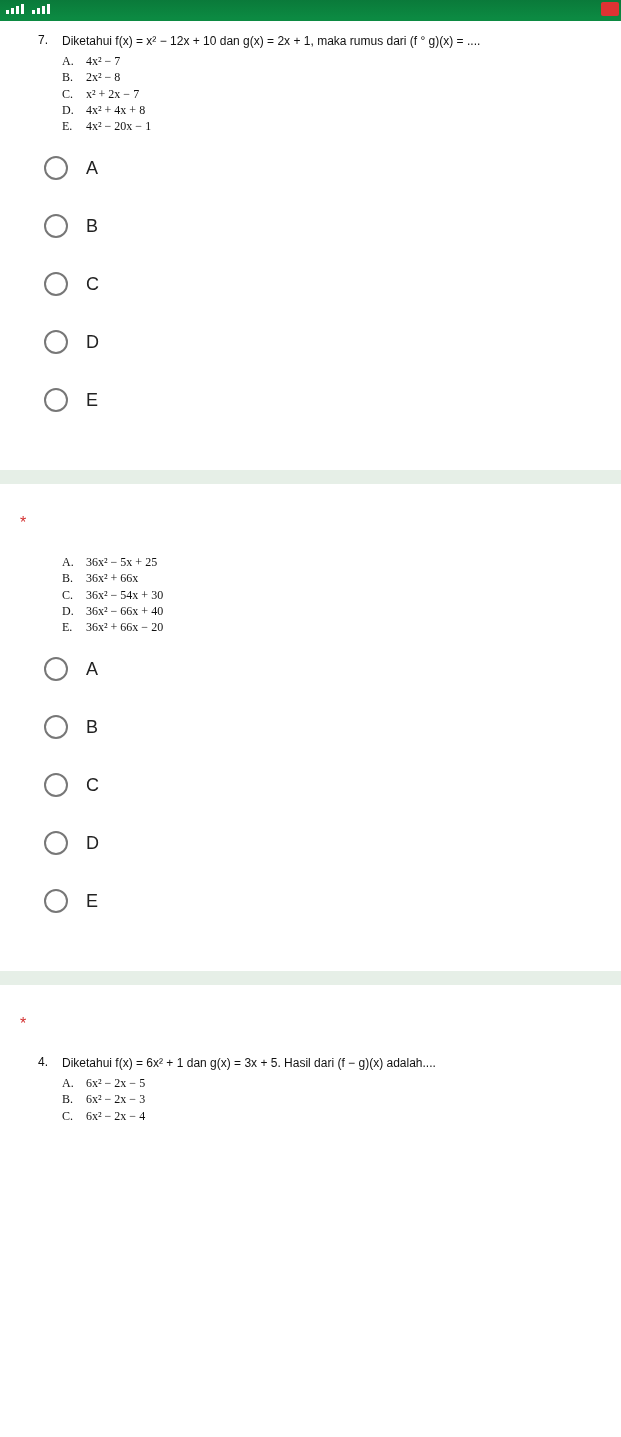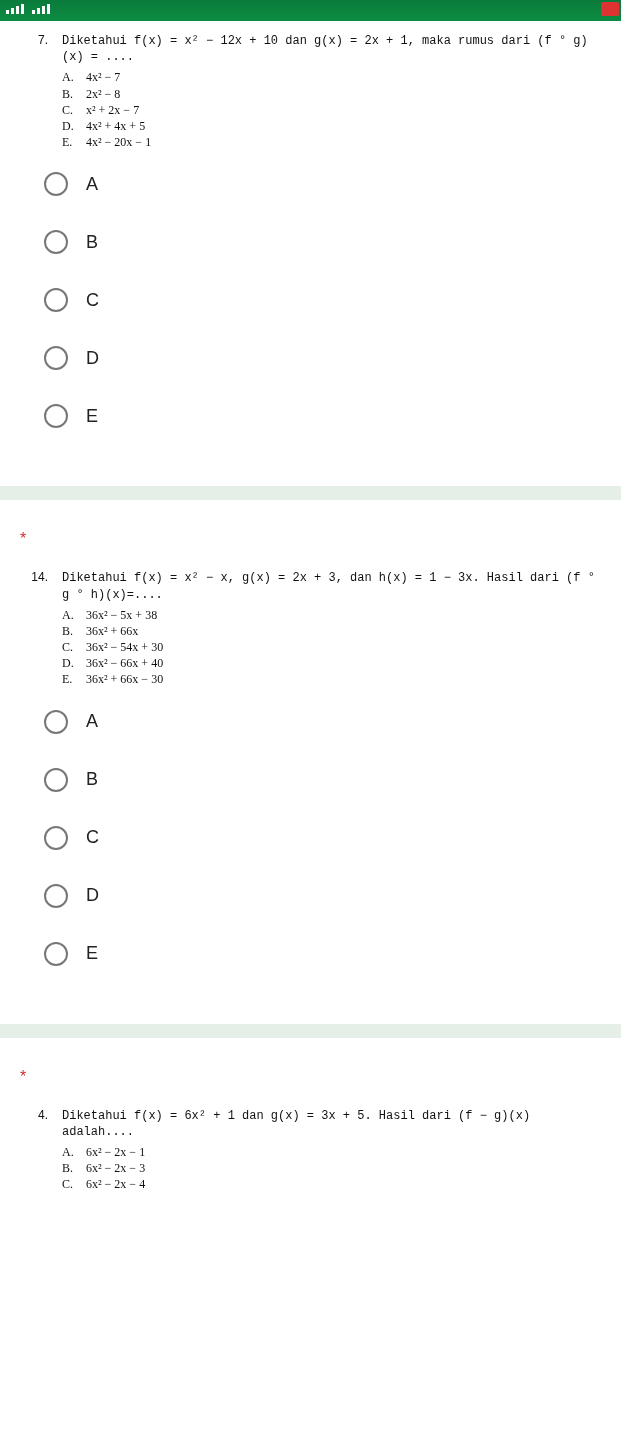--- a/index.html
+++ b/index.html
@@ -58,21 +58,21 @@
     margin-bottom: 4px;
   }
   .qnum {
     width: 22px;
     flex-shrink: 0;
     text-align: right;
   }
   .qtext {
     flex: 1;
     line-height: 1.35;
-    font-family: Liberation Mono, monospace;
+    font-family: Liberation Sans, sans-serif;
     font-size: 12px;
   }
   .opt-list {
     margin-left: 36px;
     font-family: "Times New Roman", Times, serif;
     font-size: 12px;
     line-height: 1.35;
   }
   .opt-list .orow {
     display: flex;
@@ -144,21 +144,21 @@
     <div class="orow">
         <span class="oletter">B.</span>
         <span>2x² − 8</span>
       </div>
     <div class="orow">
         <span class="oletter">C.</span>
         <span>x² + 2x − 7</span>
       </div>
     <div class="orow">
         <span class="oletter">D.</span>
-        <span>4x² + 4x + 5</span>
+        <span>4x² + 4x + 8</span>
       </div>
     <div class="orow">
         <span class="oletter">E.</span>
         <span>4x² − 20x − 1</span>
       </div>
   </div>
 
   <div class="answers">
     <div class="radio-row">
         <span class="radio-circle"></span>
@@ -181,44 +181,40 @@
         <span>E</span>
       </div>
   </div>
 </div>
 
 <div class="divider"></div>
 
 <div class="required">*</div>
 
 <div class="card">
-  <div class="qrow">
-    <div class="qnum">14.</div>
-    <div class="qtext">Diketahui f(x) = x² − x, g(x) = 2x + 3, dan h(x) = 1 − 3x. Hasil dari (f ° g ° h)(x)=....</div>
-  </div>
   <div class="opt-list">
     <div class="orow">
         <span class="oletter">A.</span>
-        <span>36x² − 5x + 38</span>
+        <span>36x² − 5x + 25</span>
       </div>
     <div class="orow">
         <span class="oletter">B.</span>
         <span>36x² + 66x</span>
       </div>
     <div class="orow">
         <span class="oletter">C.</span>
         <span>36x² − 54x + 30</span>
       </div>
     <div class="orow">
         <span class="oletter">D.</span>
         <span>36x² − 66x + 40</span>
       </div>
     <div class="orow">
         <span class="oletter">E.</span>
-        <span>36x² + 66x − 30</span>
+        <span>36x² + 66x − 20</span>
       </div>
   </div>
 
   <div class="answers">
     <div class="radio-row">
         <span class="radio-circle"></span>
         <span>A</span>
       </div>
     <div class="radio-row">
         <span class="radio-circle"></span>
@@ -244,21 +240,21 @@
 <div class="required">*</div>
 
 <div class="card" style="padding-bottom:0;">
   <div class="qrow">
     <div class="qnum">4.</div>
     <div class="qtext">Diketahui f(x) =  6x² +  1 dan g(x) = 3x + 5. Hasil dari (f − g)(x) adalah....</div>
   </div>
   <div class="opt-list">
     <div class="orow">
         <span class="oletter">A.</span>
-        <span>6x² − 2x − 1</span>
+        <span>6x² − 2x − 5</span>
       </div>
     <div class="orow">
         <span class="oletter">B.</span>
         <span>6x² − 2x − 3</span>
       </div>
     <div class="orow">
         <span class="oletter">C.</span>
         <span>6x² − 2x − 4</span>
       </div>
   </div>

